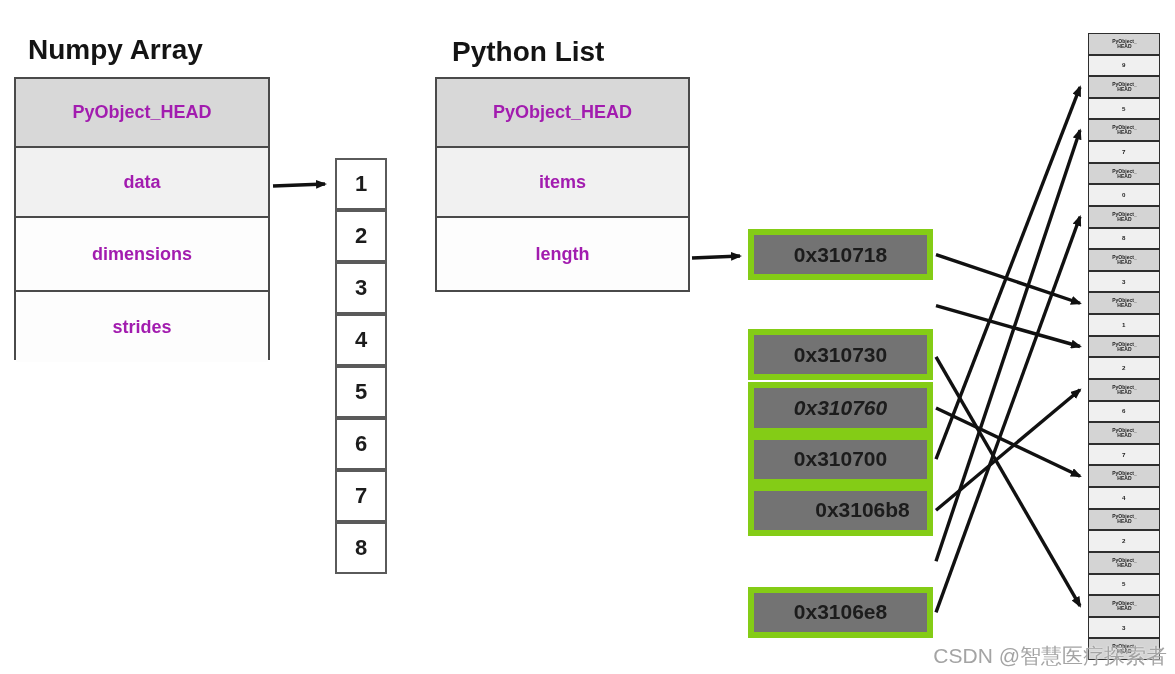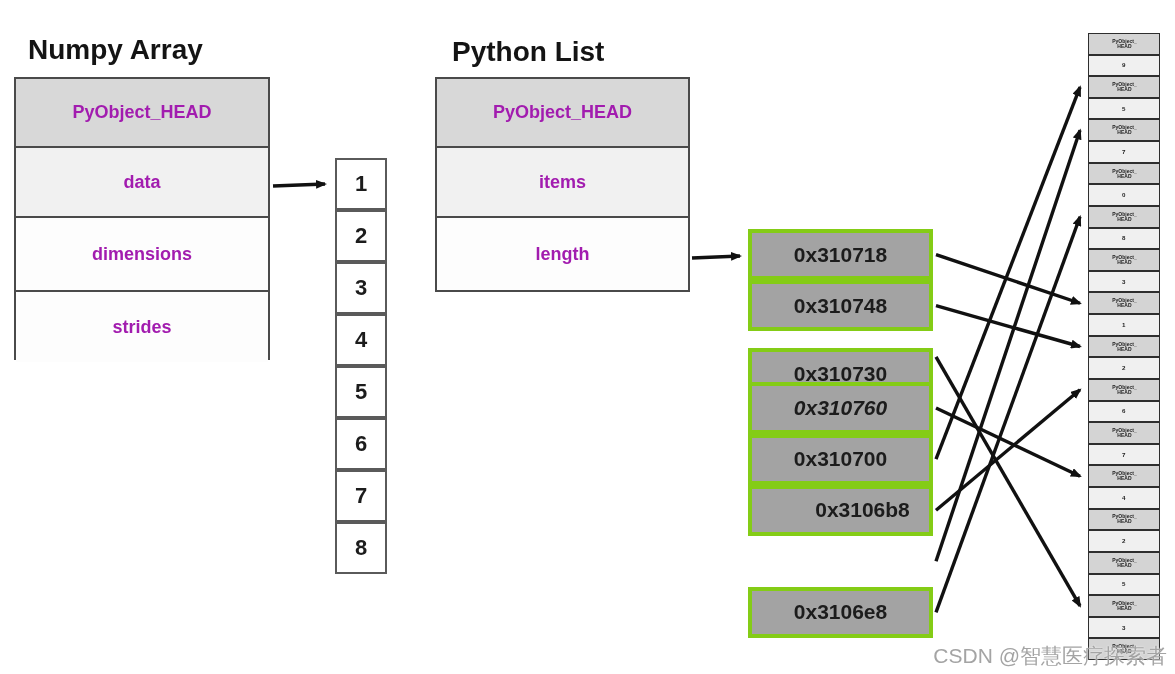--- a/index.html
+++ b/index.html
@@ -21,22 +21,22 @@
   .row-head{background:#d8d8d8;}
   .row-light{background:#f1f1f1;}
   .row-white{background:#fdfdfd;}
   .bufcol{position:absolute;}
   .bufcell{
     position:absolute;left:0;width:100%;box-sizing:border-box;background:#ffffff;
     border:2px solid #5a5a5a;display:flex;align-items:center;justify-content:center;
     font-weight:bold;font-size:22px;color:#1c1c1c;
   }
   .addrcell{
-    position:absolute;left:0;width:100%;box-sizing:border-box;background:#a3a3a3;
-    border:4px solid #84cc16;display:flex;align-items:center;justify-content:center;
+    position:absolute;left:0;width:100%;box-sizing:border-box;background:#737373;
+    border:6px solid #84cc16;display:flex;align-items:center;justify-content:center;
     font-weight:bold;font-size:21px;color:#1c1c1c;
   }
   .memcell{
     position:absolute;left:0;width:100%;box-sizing:border-box;
     border:1.5px solid #2e2e2e;display:flex;flex-direction:column;
     align-items:center;justify-content:center;overflow:hidden;
   }
   .mem-gray{background:#d4d4d4;}
   .mem-white{background:#f0f0f0;}
   .memtext{
@@ -81,22 +81,21 @@
       <div class="bufcell" style="top: 104px; height: 52px;">3</div>
       <div class="bufcell" style="top: 156px; height: 52px;">4</div>
       <div class="bufcell" style="top: 208px; height: 52px;">5</div>
       <div class="bufcell" style="top: 260px; height: 52px;">6</div>
       <div class="bufcell" style="top: 312px; height: 52px;">7</div>
       <div class="bufcell" style="top: 364px; height: 52px;">8</div>
     </div>
 
   <div class="bufcol" id="address-list" style="left:748px;top:229px;width:185px;height:409px;">
       <div class="addrcell" style="top: 0px; height: 51.125px;">0x310718</div>
-      <div class="addrcell" style="top: 51.125px; height: 51.125px;">0x310748</div>
-      <div class="addrcell" style="top: 119px; height: 51.125px; text-decoration: underline;">0x310730</div>
+      <div class="addrcell" style="top: 100px; height: 51.125px;">0x310730</div>
       <div class="addrcell" style="top: 153.375px; height: 51.125px; font-style: italic;">0x310760</div>
       <div class="addrcell" style="top: 204.5px; height: 51.125px;">0x310700</div>
       <div class="addrcell" style="top: 255.625px; height: 51.125px; padding-left: 44px;">0x3106b8</div>
       <div class="addrcell" style="top: 357.875px; height: 51.125px;">0x3106e8</div>
     </div>
 
   <div class="bufcol" id="memory-column" style="left:1088px;top:33px;width:72px;height:627px;">
       <div class="memcell mem-gray" style="top: 0px; height: 21.6207px;">
         <div class="memtext">
           <div>PyObject_</div>

